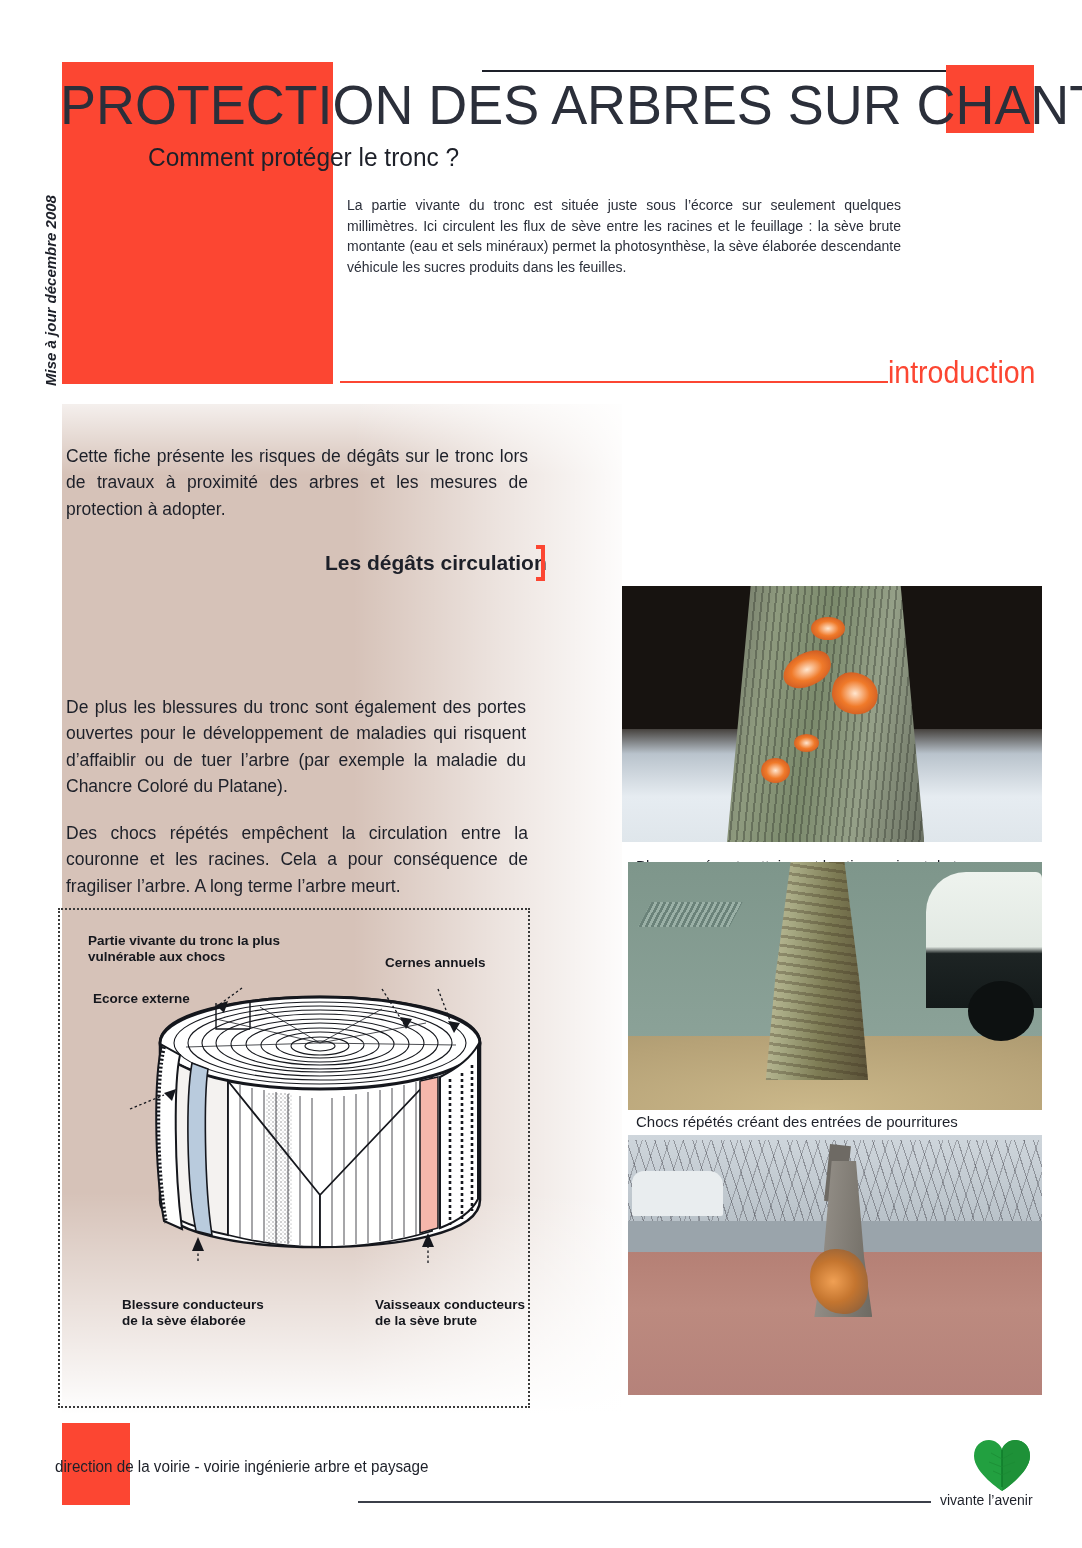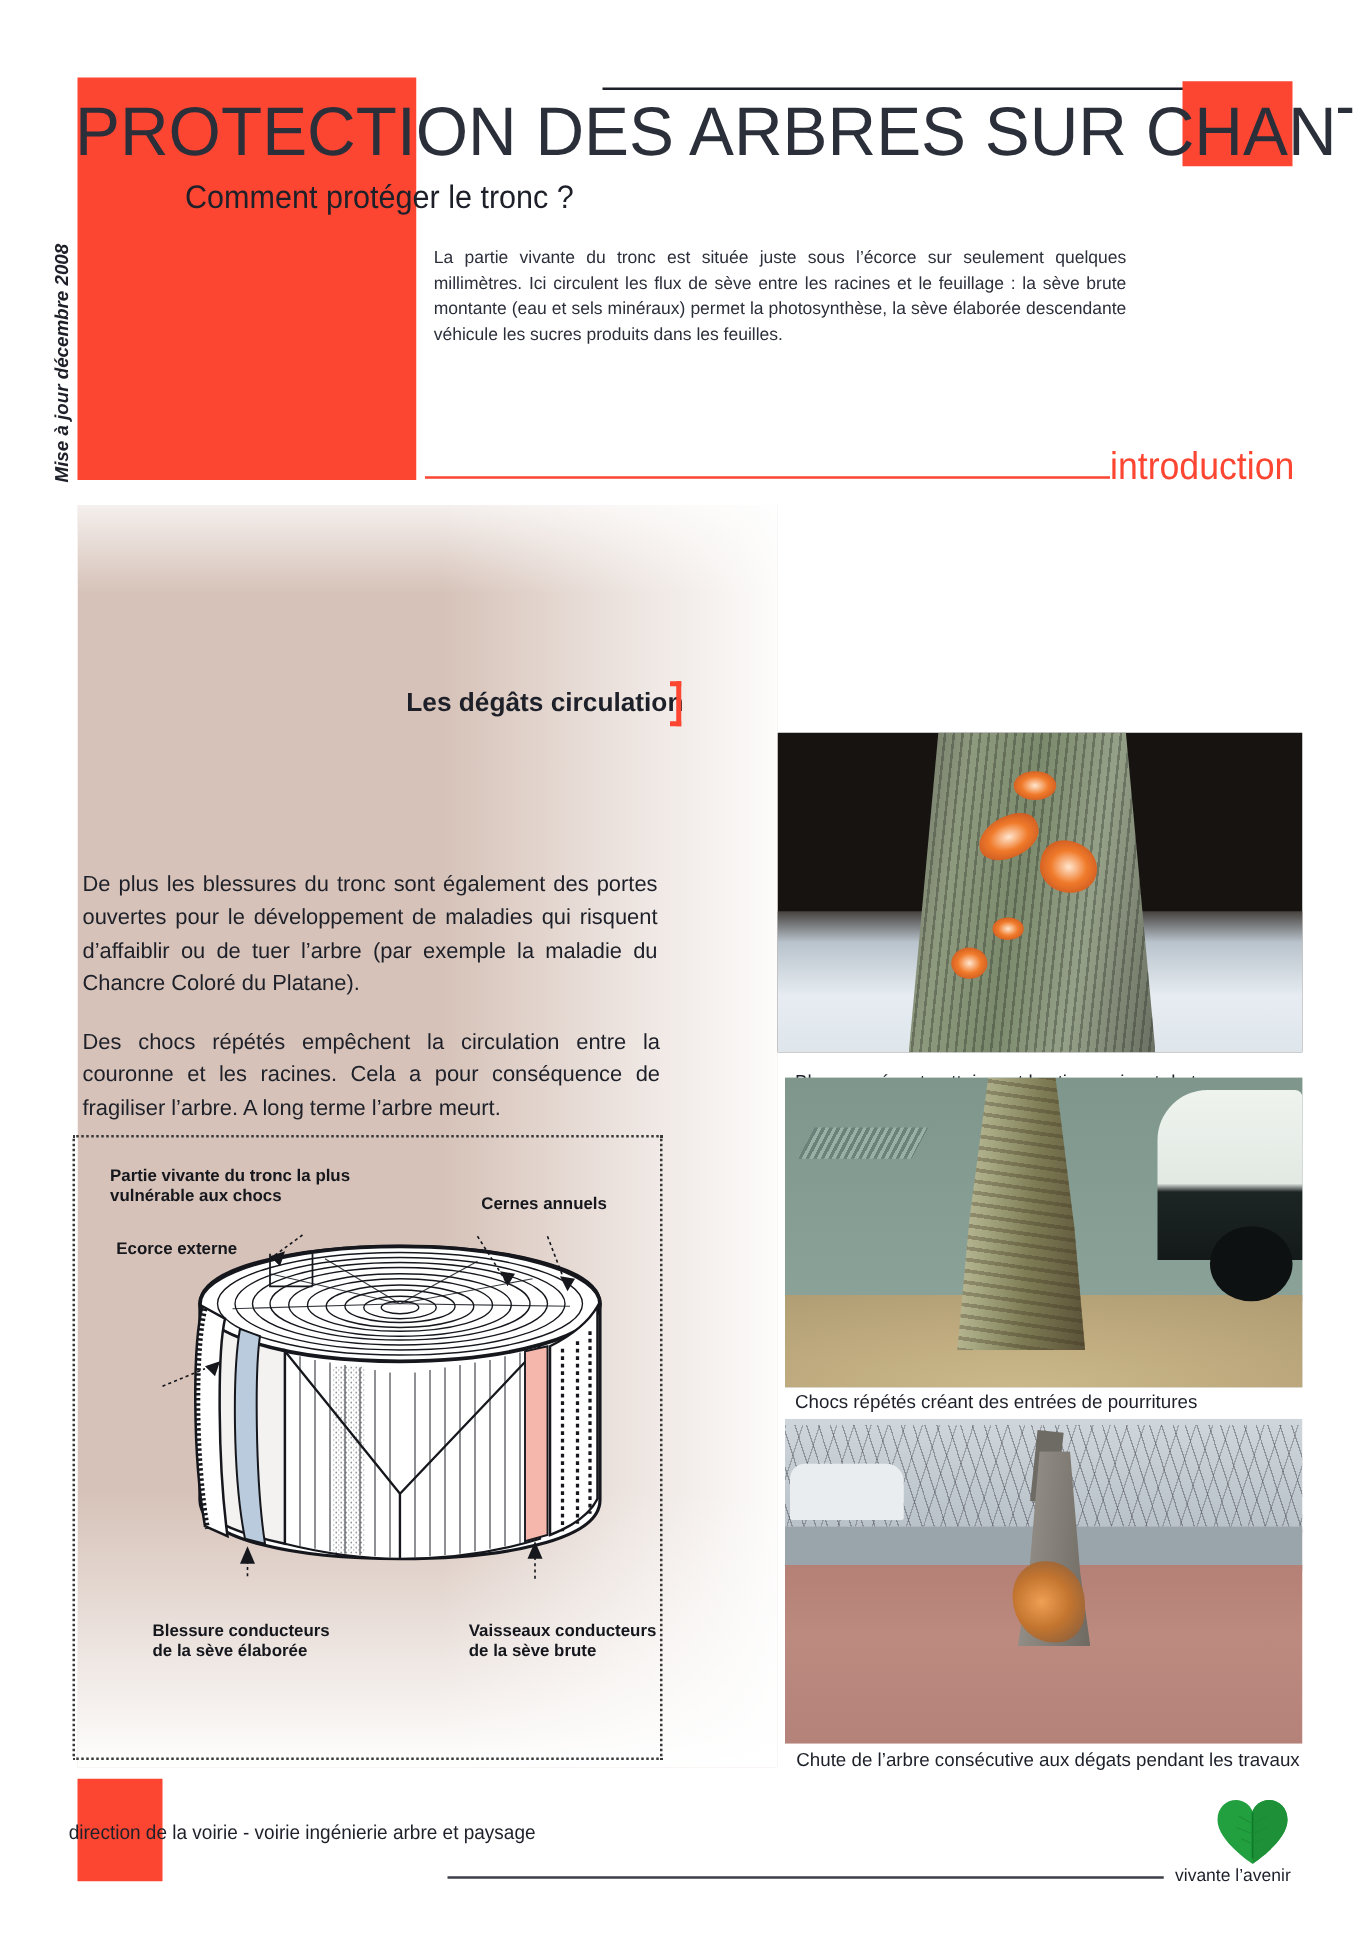--- a/index.html
+++ b/index.html
@@ -397,20 +397,21 @@
   <div id="section-rule"></div>
   <div id="section-label">introduction</div>
 
   <div id="bark-backdrop">
     <div class="bark"></div>
     <div class="fade-top"></div>
     <div class="fade-right"></div>
     <div class="fade-bottom"></div>
   </div>
 
+  <div class="body-para" id="para-intro">Cette fiche présente les risques de dégâts sur le tronc lors de travaux à proximité des arbres et les mesures de protection à adopter.</div>
   <div id="heading-damages">Les dégâts circulation</div>
   <div id="heading-bracket"></div>
   <div class="body-para" id="para-2">De plus les blessures du tronc sont également des portes ouvertes pour le développement de maladies qui risquent d’affaiblir ou de tuer l’arbre (par exemple la maladie du Chancre Coloré du Platane).</div>
   <div class="body-para" id="para-3">Des chocs répétés empêchent la circulation entre la couronne et les racines. Cela a pour conséquence de fragiliser l’arbre. A long terme l’arbre meurt.</div>
 
   <div id="diagram-box"></div>
 
   <svg id="trunk-svg" viewBox="0 0 400 300">
 
     <path d="M40,58 C40,28 120,12 200,12 C280,12 360,28 360,58 L360,215 C360,248 280,262 200,262 C120,262 40,248 40,215 Z" fill="#ffffff" stroke="#15171d" stroke-width="2.5"></path>
@@ -543,21 +544,20 @@
   <div class="photo" id="photo-3">
     <div class="sky"></div>
     <div class="branches"></div>
     <div class="car2"></div>
     <div class="asphalt"></div>
     <div class="ground"></div>
     <div class="branch-main"></div>
     <div class="trunk"></div>
     <div class="wound"></div>
   </div>
-  <div class="photo-caption" id="caption-3">Chute de l’arbre consécutive aux dégats pendant les travaux</div>
 
   <div id="footer-red-block"></div>
   <div id="footer-text">direction de la voirie - voirie ingénierie arbre et paysage</div>
   <div id="footer-rule"></div>
   <svg id="logo-heart" viewBox="0 0 62 56">
     <path d="M31,54 C31,54 3,36 3,19 C3,9 10,3 18,3 C24,3 29,7 31,12 C33,7 38,3 44,3 C52,3 59,9 59,19 C59,36 31,54 31,54 Z" fill="#22a040"></path>
     <path d="M31,12 C33,7 38,3 44,3 C52,3 59,9 59,19 C59,36 31,54 31,54 Z" fill="#1e9138"></path>
     <path d="M31,13 L31,50" stroke="#0f7a2a" stroke-width="1.4" fill="none"></path>
     <g stroke="#1c8a34" stroke-width="0.9" opacity="0.8">
       <path d="M31,22 L20,16"></path>

